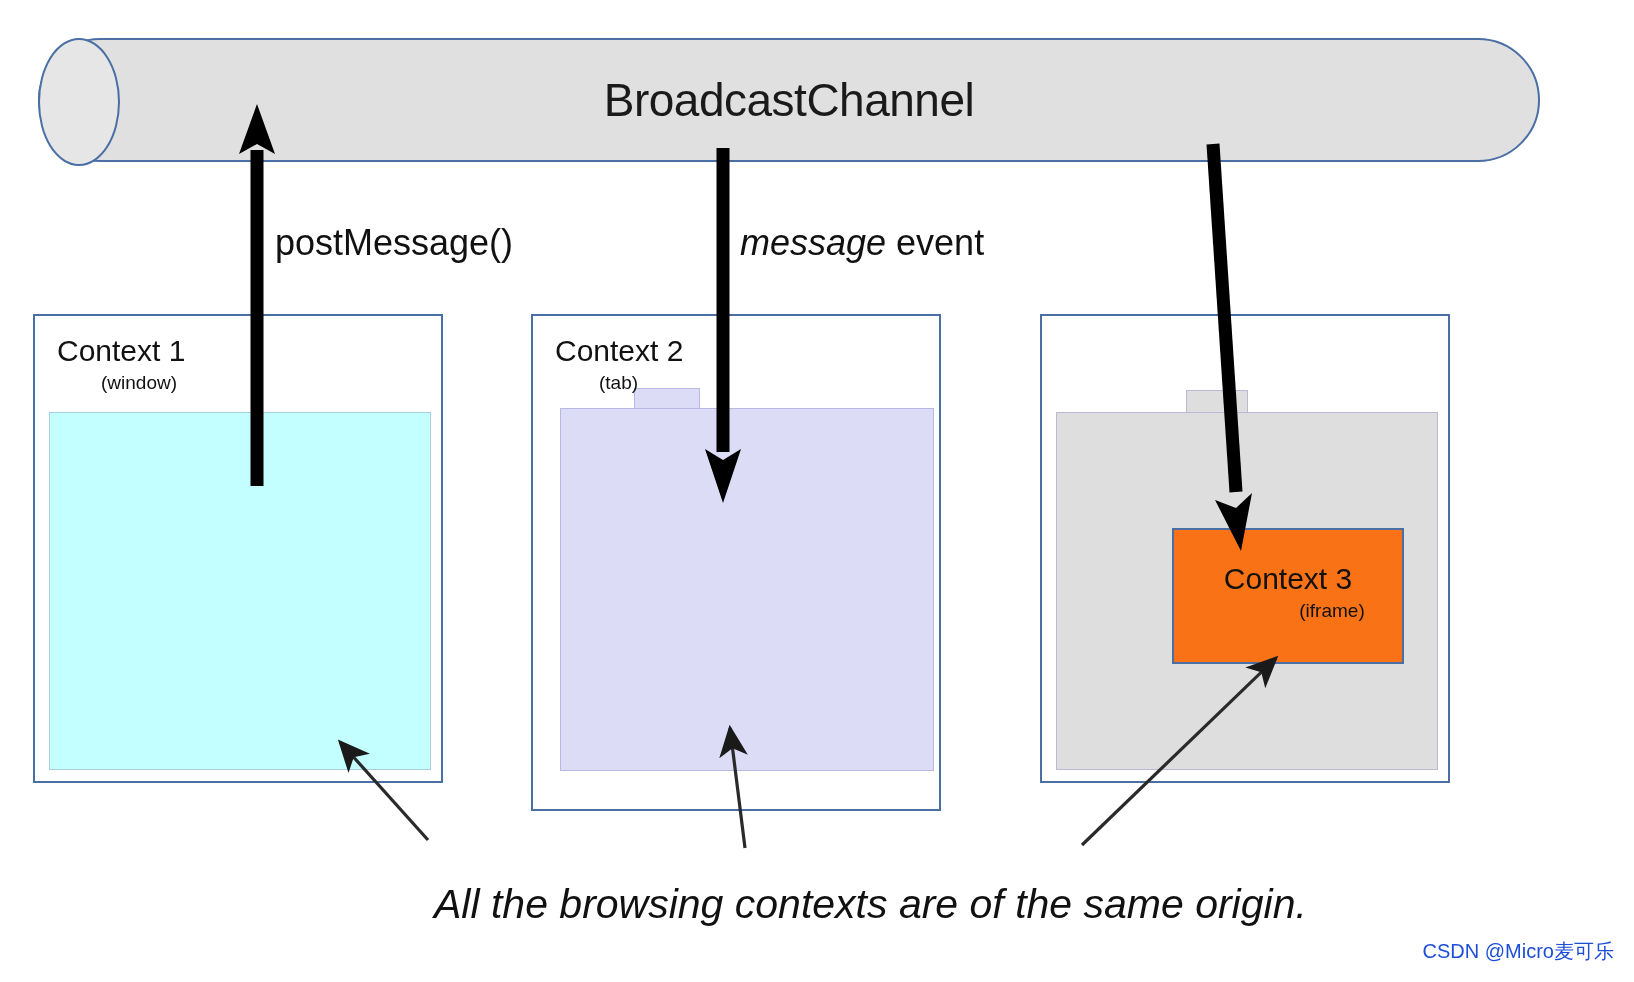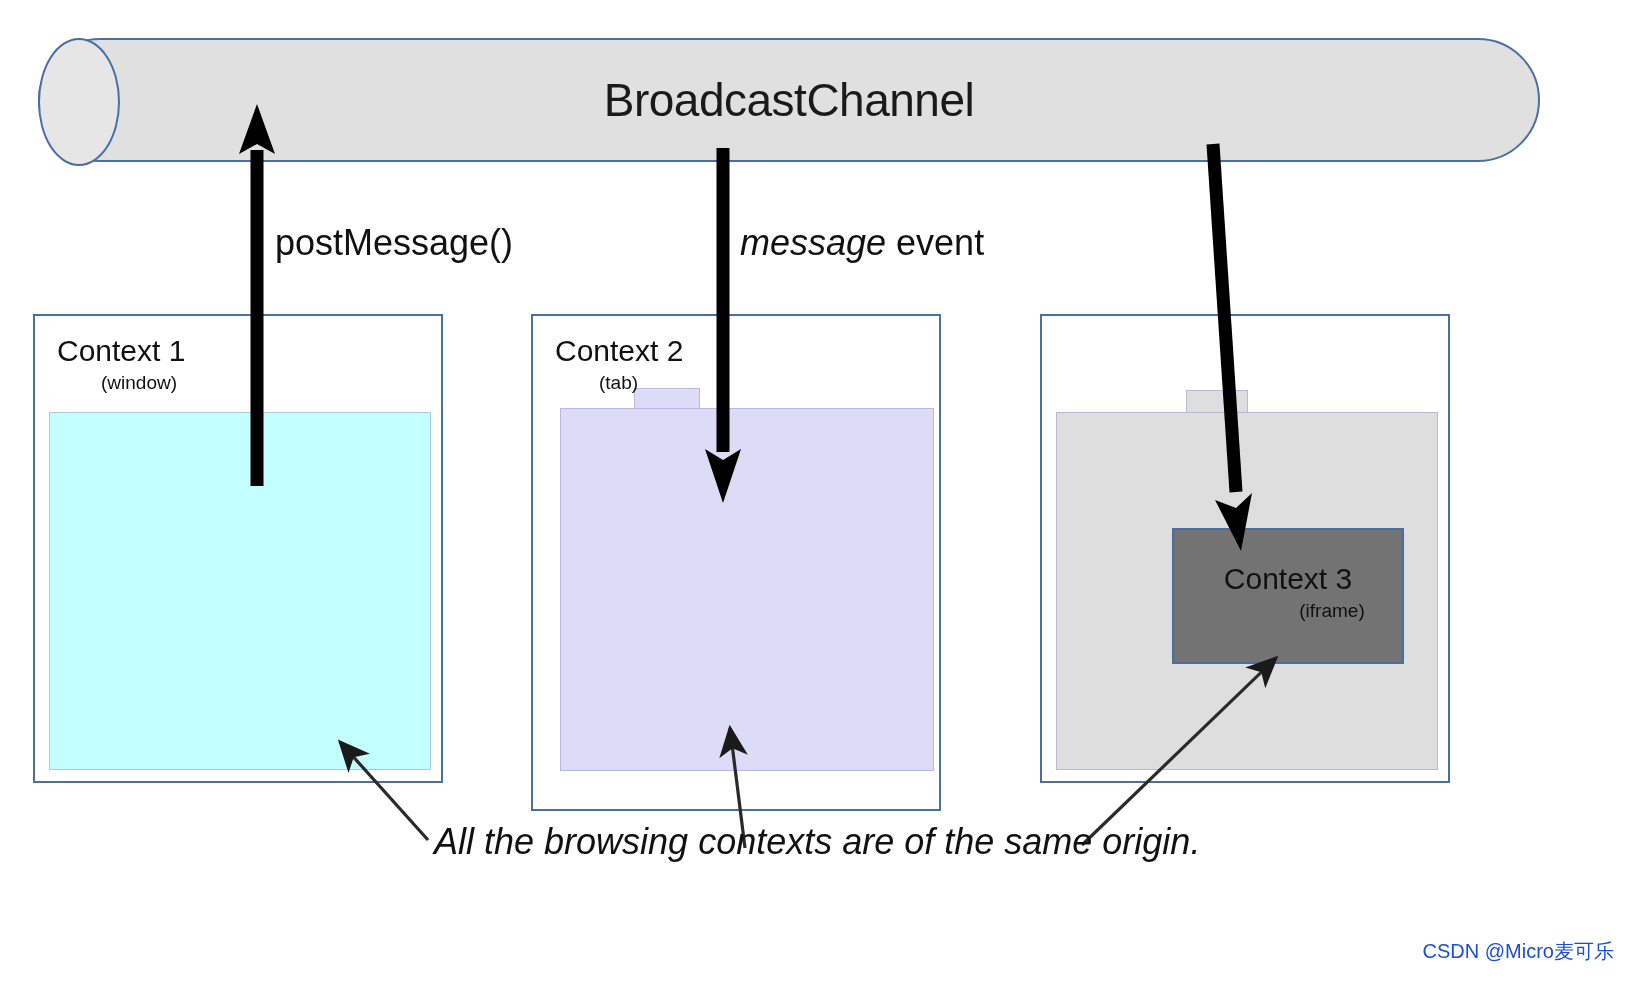--- a/index.html
+++ b/index.html
@@ -115,38 +115,38 @@
   #ctx3-fill  { left: 14px; top: 96px; width: 382px; height: 358px;
                 background: #dedede; }
   #ctx3-notch { left: 144px; top: 74px; width: 62px; height: 23px;
                 background: #dedede; }
 
   
   #ctx3-inner {
     position: absolute;
     left: 1172px; top: 528px; width: 232px; height: 136px;
     border: 2px solid #4a6fa5;
-    background: #737373;
+    background: #f97316;
   }
   #ctx3-title { left: 0; top: 32px; width: 100%; text-align: center; }
   #ctx3-sub   { left: 0; top: 70px; width: 100%; text-align: center; }
 
   
   #arrows {
     position: absolute;
     left: 0; top: 0;
     width: 1634px; height: 982px;
     pointer-events: none;
   }
 
   
   #caption {
     position: absolute;
-    left: 434px; top: 821px;
-    font-size: 36px;
+    left: 434px; top: 881px;
+    font-size: 41px;
     font-style: italic;
     color: #111;
     white-space: nowrap;
   }
 
   
   #watermark {
     position: absolute;
     right: 20px; bottom: 17px;
     font-size: 20px;

